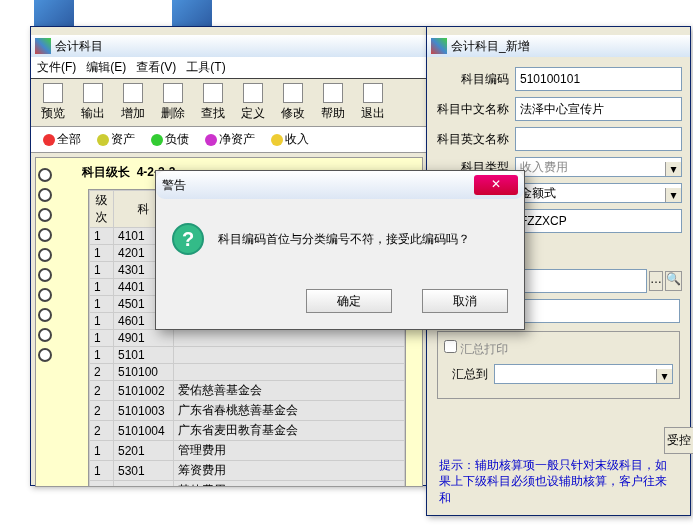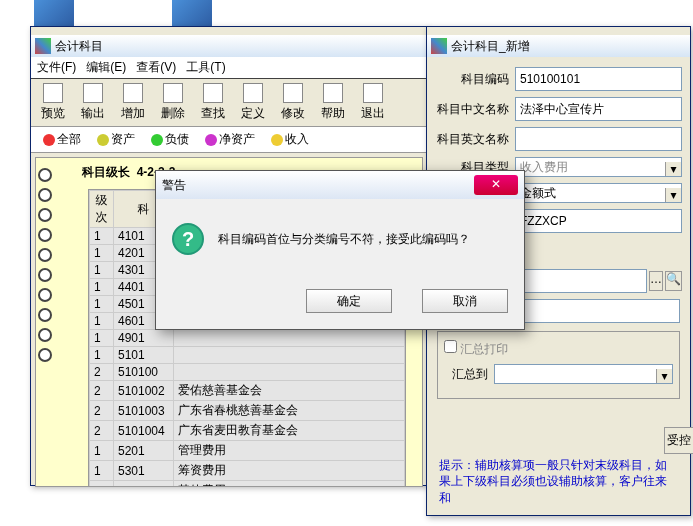--- a/index.html
+++ b/index.html
@@ -40,21 +40,21 @@
 .finput { flex: 1; height: 20px; border: 1px solid #7f9db9; background: #fff; padding: 11px 4px; }
 .fselect { flex: 1; height: 20px; border: 1px solid #7f9db9; background: #fff; display: flex; align-items: flex-end; }
 .fselect .sval { flex: 1; padding: 0 4px; color: #888; }
 .fselect .sarr { width: 16px; background: #ece9d8; border-left: 1px solid #999; text-align: center; }
 .ibtn { width: 22px; height: 20px; border: 1px solid #999; background: #ece9d8; margin-left: 2px; text-align: center; }
 .fieldset { border: 1px solid #999; margin: 8px 2px; padding: 8px 6px; position: relative; }
 .cbtn { position: absolute; right: -4px; top: 400px; border: 1px solid #999; background: #ece9d8; padding: 4px 2px; }
 .hint { color: #0000cc; padding: 4px 6px; line-height: 1.4; position: absolute; bottom: 4px; left: 6px; right: 6px; }
 
 .dlg { position: absolute; left: 155px; top: 170px; width: 370px; background: #f0f0f0; border: 1px solid #555; box-shadow: 4px 4px 12px rgba(0,0,0,.4); z-index: 10; }
-.dlg .dtitle { height: 28px; background: linear-gradient(#fff,#dce6f4); display: flex; align-items: center; padding: 12px 6px; justify-content: space-between; }
+.dlg .dtitle { height: 28px; background: linear-gradient(#fff,#dce6f4); display: flex; align-items: center; padding: 12px 6px; justify-content: space-between; border-radius: 9px; }
 .dlg .dclose { width: 44px; height: 20px; background: linear-gradient(#e07,#c03); border-radius: 3px; color: #fff; text-align: center; line-height: 18px; }
 .dlg .dbody { padding: 20px 16px; display: flex; align-items: center; gap: 14px; min-height: 80px; }
 .dlg .dicon { width: 32px; height: 32px; border-radius: 50%; background: #3b8; border: 2px solid #297; color: #fff; font-size: 20px; text-align: center; line-height: 28px; font-weight: bold; }
 .dlg .dbtns { padding: 10px 16px 16px; display: flex; justify-content: flex-end; gap: 30px; }
 .dlg .dbtn { width: 86px; height: 24px; border: 1px solid #888; background: linear-gradient(#fff,#e4e4e4); text-align: center; line-height: 22px; }
 </style>
 </head>
 <body>
 
 <div class="desktop-icons">

